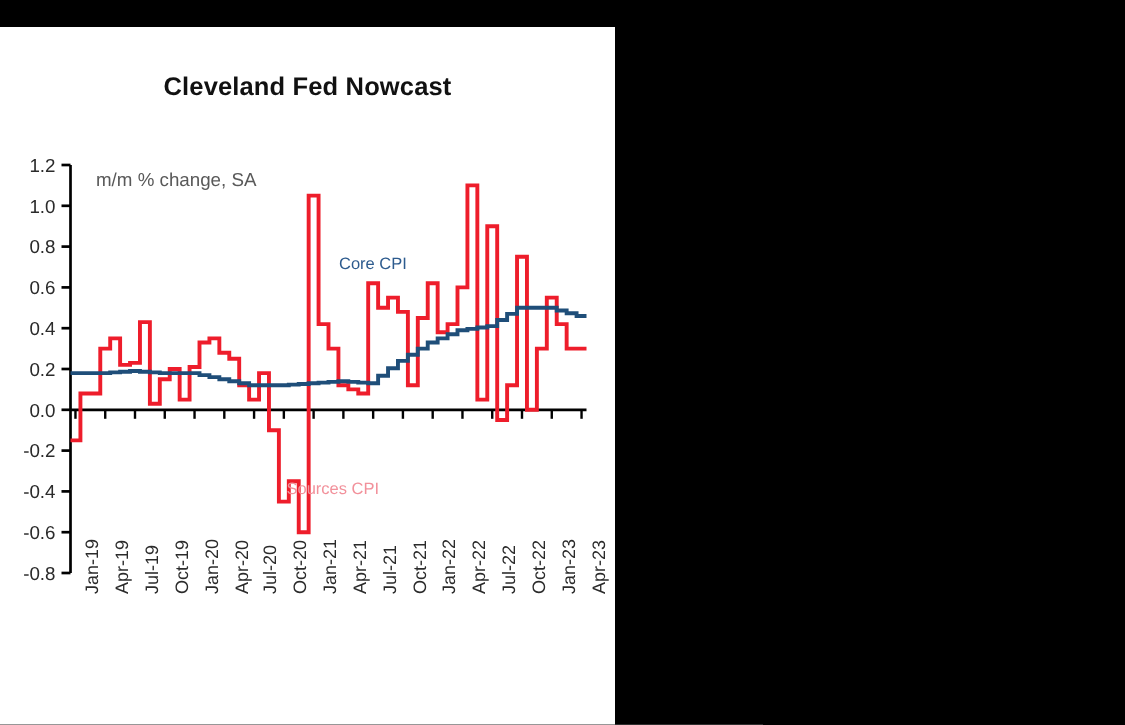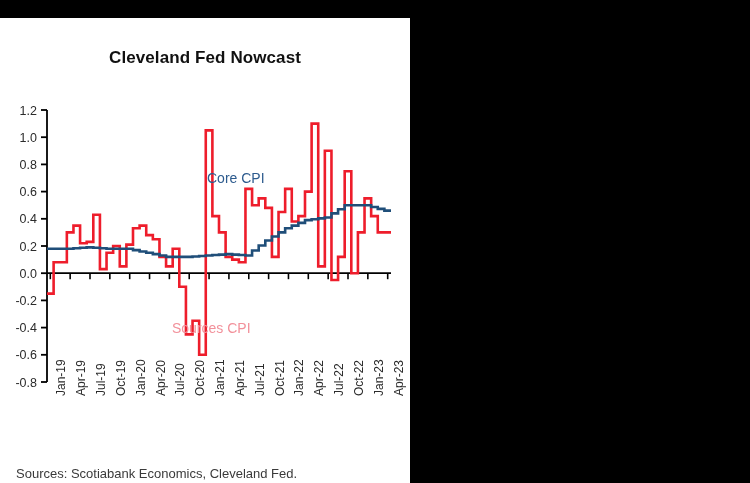--- a/index.html
+++ b/index.html
@@ -4,21 +4,21 @@
 <style>
   html,body{margin:0;padding:0;background:#000;}
   body{width:750px;height:483px;overflow:hidden;font-family:"Liberation Sans",sans-serif;}
   #root{position:relative;width:750px;height:483px;background:#000;}
   #card{position:absolute;left:0;top:18px;width:410px;height:481px;background:#fff;}
   #title{position:absolute;left:0;top:30px;width:410px;text-align:center;
          font-size:17px;font-weight:bold;color:#111;letter-spacing:.1px;}
   #plotwrap{position:absolute;left:0;top:64px;width:410px;height:320px;}
   #svgchart{display:block;}
   #axisnote{position:absolute;left:64px;top:95px;font-size:12.5px;color:#595959;}
-  .legend{position:absolute;font-size:14px;}
+  .legend{position:absolute;font-size:11px;padding-left:19px;}
   #legend-core{left:207px;top:152px;color:#2d5b8e;}
   #legend-head{left:172px;top:302px;color:#f2919b;}
   #xlabels{position:absolute;left:0;top:376px;width:410px;height:62px;}
   .xlab{position:absolute;font-size:12px;color:#2b2b2b;white-space:nowrap;
         transform-origin:left top;transform:rotate(-90deg);}
   #sources{position:absolute;left:16px;top:448px;font-size:13px;color:#3a3a3a;}
   #sep{position:absolute;left:16px;top:440px;width:378px;height:1px;background:#fff;}
 </style>
 </head>
 <body>
@@ -70,20 +70,21 @@
           <path d="M 308.3076923076923 191.2 L 308.3076923076923 197.2" stroke="#000000" stroke-width="1.6"></path>
           <path d="M 328.15384615384613 191.2 L 328.15384615384613 197.2" stroke="#000000" stroke-width="1.6"></path>
           <path d="M 348 191.2 L 348 197.2" stroke="#000000" stroke-width="1.6"></path>
           <path d="M 367.84615384615387 191.2 L 367.84615384615387 197.2" stroke="#000000" stroke-width="1.6"></path>
           <path d="M 387.6923076923077 191.2 L 387.6923076923077 197.2" stroke="#000000" stroke-width="1.6"></path>
           <path d="M 47 211.6 L 53.61538461538461 211.6 L 53.61538461538461 180.32 L 60.23076923076923 180.32 L 60.23076923076923 180.32 L 66.84615384615384 180.32 L 66.84615384615384 150.39999999999998 L 73.46153846153847 150.39999999999998 L 73.46153846153847 143.60000000000002 L 80.07692307692308 143.60000000000002 L 80.07692307692308 161.28 L 86.6923076923077 161.28 L 86.6923076923077 159.92 L 93.3076923076923 159.92 L 93.3076923076923 132.72 L 99.92307692307693 132.72 L 99.92307692307693 187.12 L 106.53846153846155 187.12 L 106.53846153846155 170.79999999999998 L 113.15384615384616 170.79999999999998 L 113.15384615384616 164 L 119.76923076923077 164 L 119.76923076923077 184.39999999999998 L 126.38461538461539 184.39999999999998 L 126.38461538461539 162.64 L 133 162.64 L 133 146.32 L 139.6153846153846 146.32 L 139.6153846153846 143.60000000000002 L 146.23076923076923 143.60000000000002 L 146.23076923076923 153.12 L 152.84615384615387 153.12 L 152.84615384615387 157.2 L 159.46153846153845 157.2 L 159.46153846153845 174.88 L 166.0769230769231 174.88 L 166.0769230769231 184.39999999999998 L 172.69230769230768 184.39999999999998 L 172.69230769230768 166.72 L 179.30769230769232 166.72 L 179.30769230769232 204.8 L 185.92307692307693 204.8 L 185.92307692307693 252.4 L 192.53846153846155 252.4 L 192.53846153846155 238.79999999999998 L 199.15384615384616 238.79999999999998 L 199.15384615384616 272.8 L 205.76923076923077 272.8 L 205.76923076923077 48.39999999999998 L 212.3846153846154 48.39999999999998 L 212.3846153846154 134.08 L 219 134.08 L 219 150.39999999999998 L 225.61538461538464 150.39999999999998 L 225.61538461538464 174.88 L 232.23076923076923 174.88 L 232.23076923076923 177.6 L 238.84615384615384 177.6 L 238.84615384615384 180.32 L 245.46153846153845 180.32 L 245.46153846153845 106.88 L 252.07692307692307 106.88 L 252.07692307692307 123.19999999999999 L 258.69230769230774 123.19999999999999 L 258.69230769230774 116.39999999999998 L 265.30769230769226 116.39999999999998 L 265.30769230769226 125.91999999999999 L 271.9230769230769 125.91999999999999 L 271.9230769230769 174.88 L 278.53846153846155 174.88 L 278.53846153846155 130 L 285.1538461538462 130 L 285.1538461538462 106.88 L 291.7692307692308 106.88 L 291.7692307692308 139.51999999999998 L 298.38461538461536 139.51999999999998 L 298.38461538461536 134.08 L 305 134.08 L 305 109.60000000000002 L 311.61538461538464 109.60000000000002 L 311.61538461538464 41.599999999999966 L 318.2307692307692 41.599999999999966 L 318.2307692307692 184.39999999999998 L 324.84615384615387 184.39999999999998 L 324.84615384615387 68.79999999999998 L 331.46153846153845 68.79999999999998 L 331.46153846153845 198 L 338.0769230769231 198 L 338.0769230769231 174.88 L 344.6923076923077 174.88 L 344.6923076923077 89.19999999999999 L 351.3076923076923 89.19999999999999 L 351.3076923076923 191.2 L 357.9230769230769 191.2 L 357.9230769230769 150.39999999999998 L 364.53846153846155 150.39999999999998 L 364.53846153846155 116.39999999999998 L 371.15384615384613 116.39999999999998 L 371.15384615384613 134.08 L 377.7692307692308 134.08 L 377.7692307692308 150.39999999999998 L 384.38461538461536 150.39999999999998 L 384.38461538461536 150.39999999999998 L 391 150.39999999999998" stroke="#ee1d2b" stroke-width="2.6" fill="none" stroke-linejoin="miter"></path>
           <path d="M 47 166.72 L 53.61538461538461 166.72 L 53.61538461538461 166.72 L 60.23076923076923 166.72 L 60.23076923076923 166.72 L 66.84615384615384 166.72 L 66.84615384615384 166.72 L 73.46153846153847 166.72 L 73.46153846153847 166.26666666666665 L 80.07692307692308 166.26666666666665 L 80.07692307692308 165.81333333333333 L 86.6923076923077 165.81333333333333 L 86.6923076923077 165.36 L 93.3076923076923 165.36 L 93.3076923076923 165.81333333333333 L 99.92307692307693 165.81333333333333 L 99.92307692307693 166.26666666666665 L 106.53846153846155 166.26666666666665 L 106.53846153846155 166.72 L 113.15384615384616 166.72 L 113.15384615384616 166.72 L 119.76923076923077 166.72 L 119.76923076923077 166.72 L 126.38461538461539 166.72 L 126.38461538461539 166.72 L 133 166.72 L 133 168.08 L 139.6153846153846 168.08 L 139.6153846153846 169.44 L 146.23076923076923 169.44 L 146.23076923076923 170.79999999999998 L 152.84615384615387 170.79999999999998 L 152.84615384615387 172.16 L 159.46153846153845 172.16 L 159.46153846153845 173.51999999999998 L 166.0769230769231 173.51999999999998 L 166.0769230769231 174.88 L 172.69230769230768 174.88 L 172.69230769230768 174.88 L 179.30769230769232 174.88 L 179.30769230769232 174.88 L 185.92307692307693 174.88 L 185.92307692307693 174.88 L 192.53846153846155 174.88 L 192.53846153846155 174.42666666666668 L 199.15384615384616 174.42666666666668 L 199.15384615384616 173.97333333333333 L 205.76923076923077 173.97333333333333 L 205.76923076923077 173.51999999999998 L 212.3846153846154 173.51999999999998 L 212.3846153846154 173.06666666666666 L 219 173.06666666666666 L 219 172.61333333333332 L 225.61538461538464 172.61333333333332 L 225.61538461538464 172.16 L 232.23076923076923 172.16 L 232.23076923076923 172.61333333333332 L 238.84615384615384 172.61333333333332 L 238.84615384615384 173.06666666666666 L 245.46153846153845 173.06666666666666 L 245.46153846153845 173.51999999999998 L 252.07692307692307 173.51999999999998 L 252.07692307692307 168.53333333333333 L 258.69230769230774 168.53333333333333 L 258.69230769230774 163.54666666666665 L 265.30769230769226 163.54666666666665 L 265.30769230769226 158.56 L 271.9230769230769 158.56 L 271.9230769230769 154.48 L 278.53846153846155 154.48 L 278.53846153846155 150.39999999999998 L 285.1538461538462 150.39999999999998 L 285.1538461538462 146.32 L 291.7692307692308 146.32 L 291.7692307692308 143.6 L 298.38461538461536 143.6 L 298.38461538461536 140.88 L 305 140.88 L 305 138.16 L 311.61538461538464 138.16 L 311.61538461538464 137.25333333333333 L 318.2307692307692 137.25333333333333 L 318.2307692307692 136.34666666666666 L 324.84615384615387 136.34666666666666 L 324.84615384615387 135.44 L 331.46153846153845 135.44 L 331.46153846153845 131.36 L 338.0769230769231 131.36 L 338.0769230769231 127.28 L 344.6923076923077 127.28 L 344.6923076923077 123.19999999999999 L 351.3076923076923 123.19999999999999 L 351.3076923076923 123.19999999999999 L 357.9230769230769 123.19999999999999 L 357.9230769230769 123.19999999999999 L 364.53846153846155 123.19999999999999 L 364.53846153846155 123.19999999999999 L 371.15384615384613 123.19999999999999 L 371.15384615384613 125.01333333333335 L 377.7692307692308 125.01333333333335 L 377.7692307692308 126.82666666666665 L 384.38461538461536 126.82666666666665 L 384.38461538461536 128.64 L 391 128.64" stroke="#1f4e79" stroke-width="2.6" fill="none" stroke-linejoin="miter"></path>
         </svg>
     </div>
 
+    <div id="axisnote">m/m % change, SA</div>
 
     <div class="legend" id="legend-core">Core CPI</div>
     <div class="legend" id="legend-head">Sources CPI</div>
 
     <div id="xlabels">
         <div class="xlab" style="left: 54.3077px; top: 2px;">Jan-19</div>
         <div class="xlab" style="left: 74.1538px; top: 2px;">Apr-19</div>
         <div class="xlab" style="left: 94px; top: 2px;">Jul-19</div>
         <div class="xlab" style="left: 113.846px; top: 2px;">Oct-19</div>
         <div class="xlab" style="left: 133.692px; top: 2px;">Jan-20</div>
@@ -96,15 +97,14 @@
         <div class="xlab" style="left: 272.615px; top: 2px;">Oct-21</div>
         <div class="xlab" style="left: 292.462px; top: 2px;">Jan-22</div>
         <div class="xlab" style="left: 312.308px; top: 2px;">Apr-22</div>
         <div class="xlab" style="left: 332.154px; top: 2px;">Jul-22</div>
         <div class="xlab" style="left: 352px; top: 2px;">Oct-22</div>
         <div class="xlab" style="left: 371.846px; top: 2px;">Jan-23</div>
         <div class="xlab" style="left: 391.692px; top: 2px;">Apr-23</div>
       </div>
 
     <div id="sep"></div>
-    <div id="sources">Sources: Scotiabank Economics, Cleveland Fed.</div>
   </div>
 </div>
 
 </body></html>

